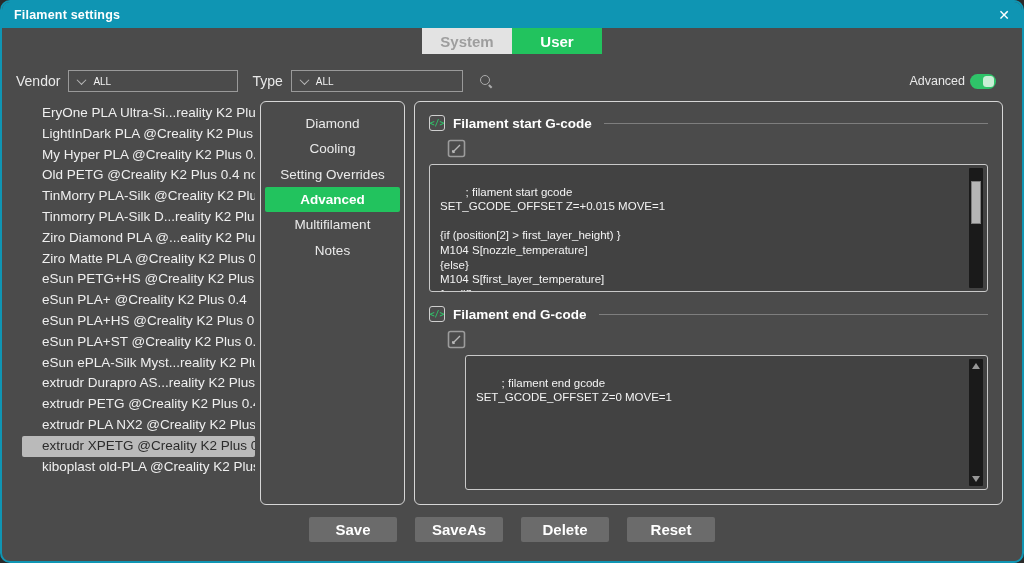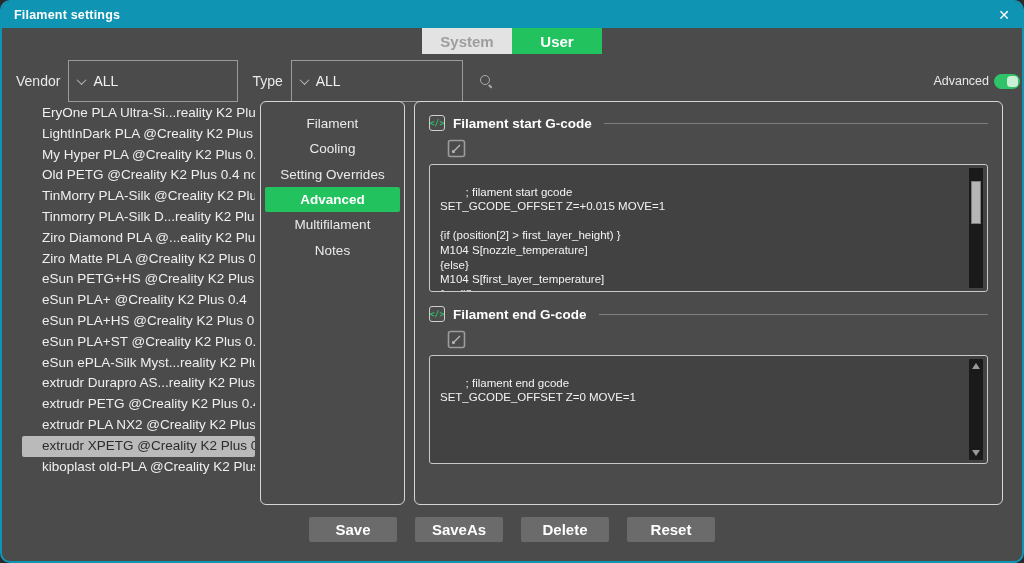--- a/index.html
+++ b/index.html
@@ -21,25 +21,25 @@
   .titlebar .close { margin-left:auto; font-size:14px; cursor:pointer; line-height:1; }
 
   
   .tabrow { display:flex; justify-content:center; height:37px; }
   .tab { width:90px; height:26px; display:flex; align-items:center; justify-content:center;
          font-size:15px; font-weight:bold; cursor:pointer; }
   .tab.system { background:#e3e3e3; color:#9e9e9e; }
   .tab.user   { background:#22c35e; color:#ffffff; }
 
   
-  .filterrow { display:flex; align-items:center; height:32px; padding:0 2px 0 6px; }
+  .filterrow { display:flex; align-items:center; height:32px; padding:0 26px 0 6px; }
   .filterrow .lbl { color:#e9e9e9; font-size:14px; margin:0 8px; }
   .select {
-    width:170px; height:42px; border:1px solid #9a9a9a; display:flex; align-items:center;
-    gap:8px; padding:0 9px; color:#f2f2f2; font-size:14px; cursor:pointer; background:transparent;
+    width:170px; height:22px; border:1px solid #9a9a9a; display:flex; align-items:center;
+    gap:8px; padding:0 9px; color:#f2f2f2; font-size:10px; cursor:pointer; background:transparent;
   }
   .chev { width:7px; height:7px; border-left:1.5px solid #b9b9b9; border-bottom:1.5px solid #b9b9b9;
           transform:rotate(-45deg) translate(1px,-1px); flex:none; }
   .searchicon { position:relative; width:14px; height:14px; margin-left:16px; cursor:pointer; }
   .searchicon::before { content:""; position:absolute; left:1px; top:1px; width:8px; height:8px;
           border:1.5px solid #ababab; border-radius:50%; }
   .searchicon::after { content:""; position:absolute; left:10px; top:10px; width:4px; height:1.5px;
           background:#ababab; transform:rotate(45deg); transform-origin:left center; }
   .adv { margin-left:auto; display:flex; align-items:center; gap:5px; }
   .adv .lbl { font-size:12.5px; margin:0; }
@@ -152,21 +152,21 @@
           <div class="preset-item">eSun ePLA-Silk Myst...reality K2 Plus 0.4</div>
           <div class="preset-item">extrudr Durapro AS...reality K2 Plus 0.4</div>
           <div class="preset-item">extrudr PETG @Creality K2 Plus 0.4</div>
           <div class="preset-item">extrudr PLA NX2 @Creality K2 Plus 0.4</div>
           <div class="preset-item selected">extrudr XPETG @Creality K2 Plus 0.4</div>
           <div class="preset-item">kiboplast old-PLA @Creality K2 Plus 0.4</div>
         </div>
     </div>
 
     <div class="navpanel" id="nav-panel">
-        <div class="nav-item">Filament</div>
+        <div class="nav-item">Diamond</div>
         <div class="nav-item">Cooling</div>
         <div class="nav-item">Setting Overrides</div>
         <div class="nav-item selected">Advanced</div>
         <div class="nav-item">Multifilament</div>
         <div class="nav-item">Notes</div>
       </div>
 
     <div class="rightpanel">
 
       <div class="sec-head">
@@ -204,21 +204,21 @@
         <span class="sec-line"></span>
       </div>
       <div class="editrow">
         <span class="editicon">
           <svg width="19" height="19" viewBox="0 0 19 19">
             <rect x="1.5" y="1.5" width="16" height="16" rx="2" fill="none" stroke="#9c9c9c" stroke-width="1.6"></rect>
             <path d="M5.5 13.5 L13 6 M5.5 13.5 l2.3 -0.5 M5.5 13.5 l0.5 -2.3" fill="none" stroke="#b8b8b8" stroke-width="1.4"></path>
           </svg>
         </span>
       </div>
-      <div class="codebox" style="height:109px;">
+      <div class="codebox" style="height:135px;margin-left:36px;">
         <span id="end-code">; filament end gcode
 SET_GCODE_OFFSET Z=0 MOVE=1</span>
         <div class="sbar">
           <div class="arr-up"></div>
           <div class="arr-dn"></div>
         </div>
       </div>
 
     </div>
   </div>

